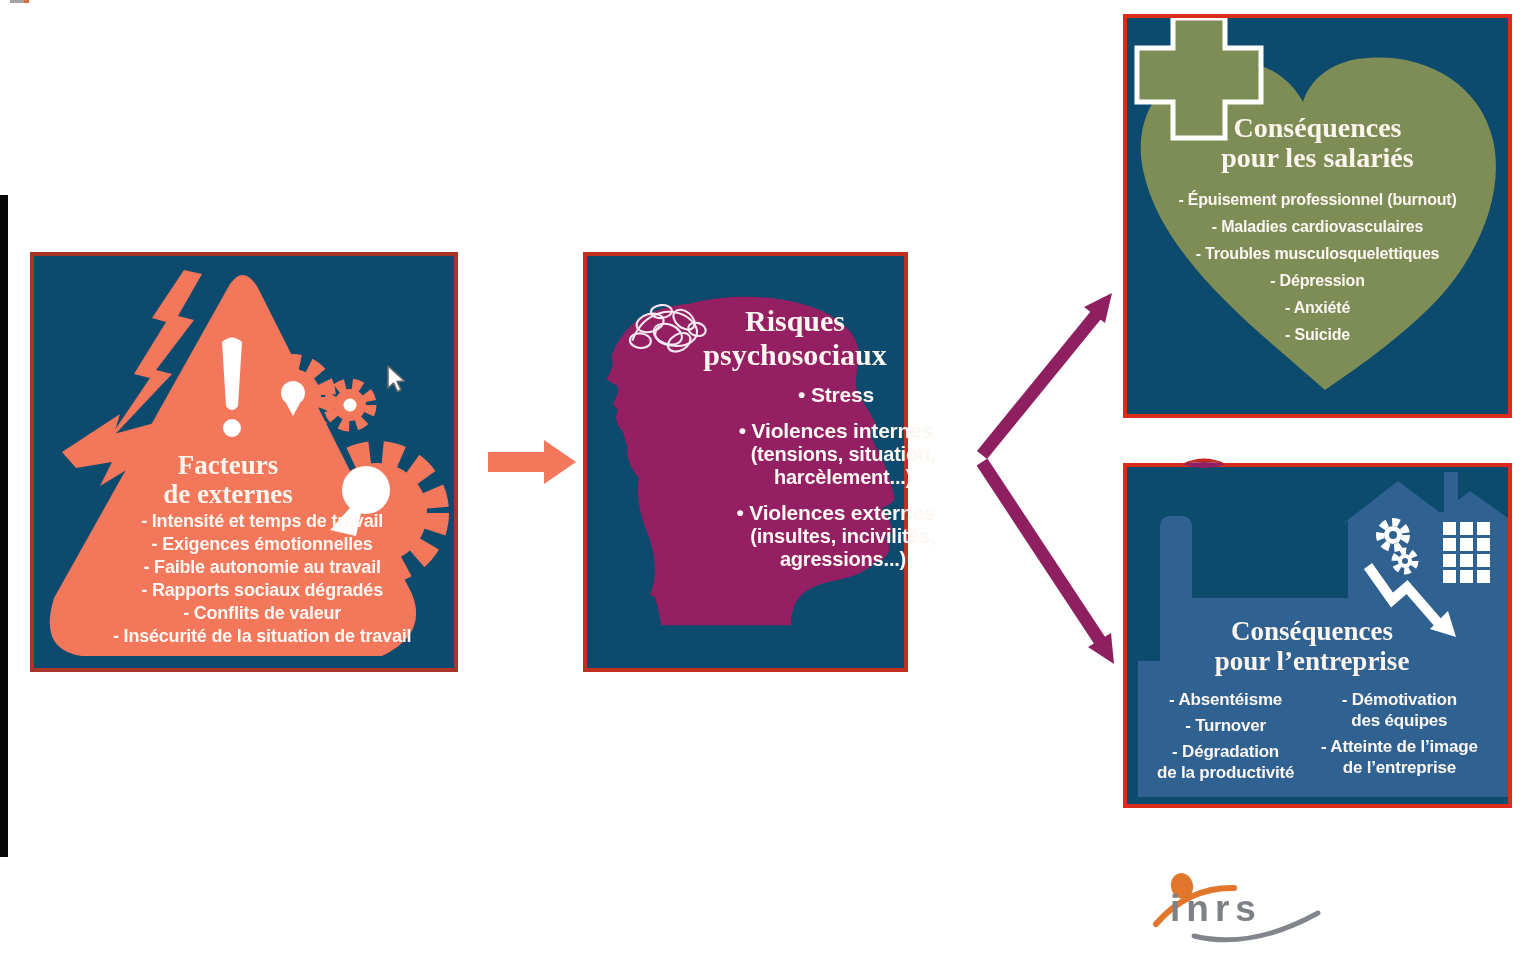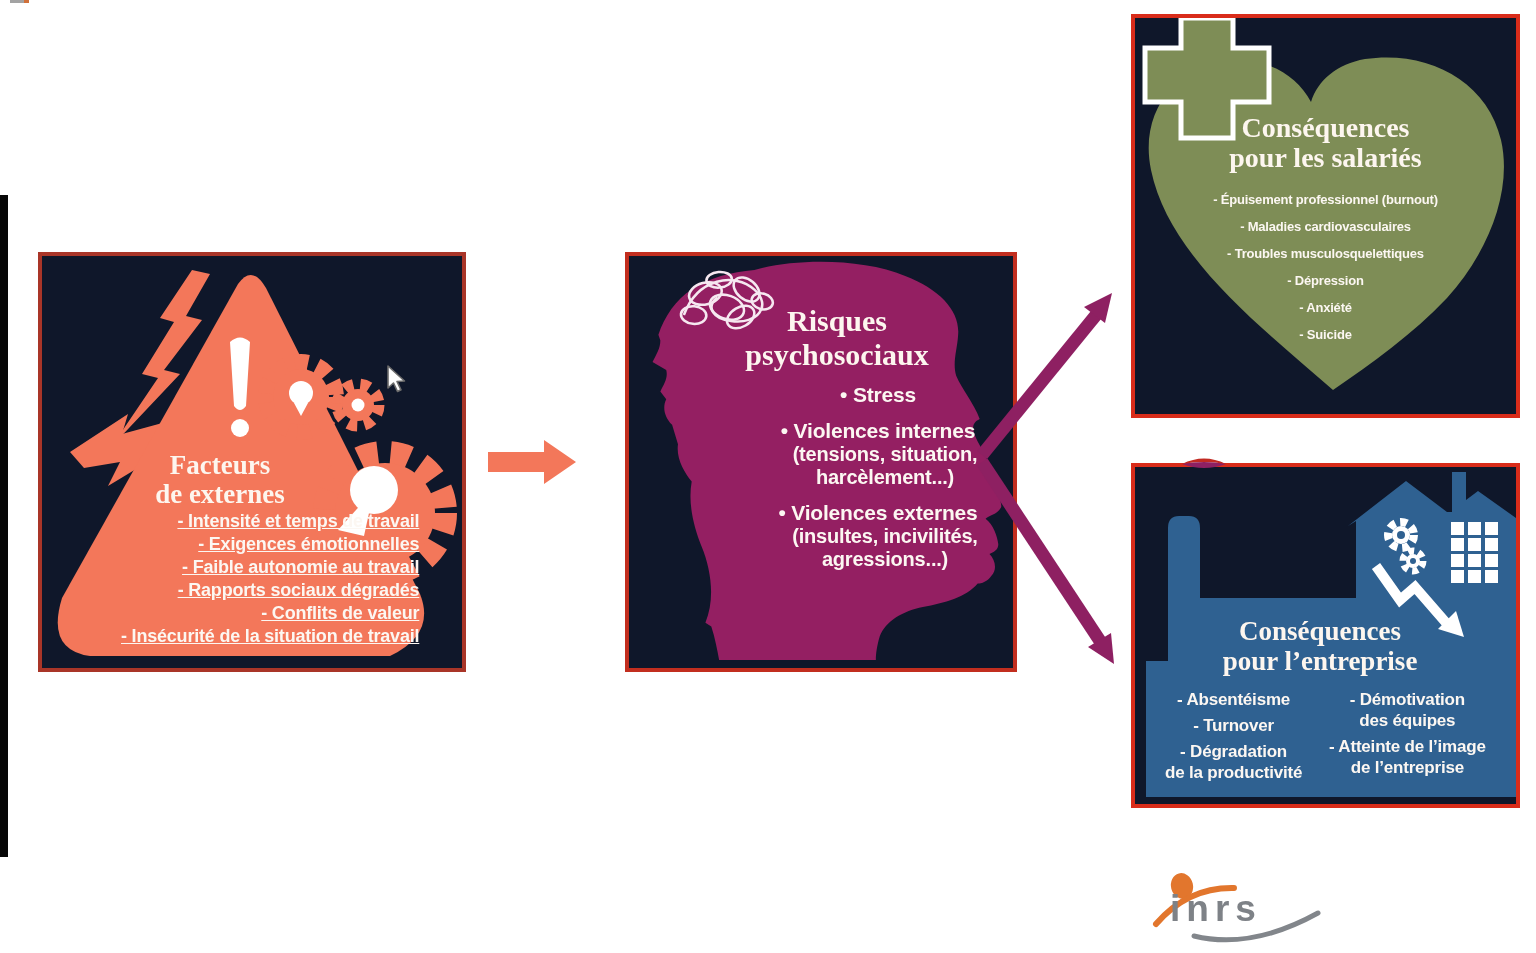--- a/index.html
+++ b/index.html
@@ -3,42 +3,42 @@
 <meta charset="utf-8">
 <style>
   * { margin:0; padding:0; box-sizing:border-box; }
   html,body { background:#ffffff; }
   .canvas {
     position:relative; width:1536px; height:953px; background:#ffffff;
     overflow:hidden; font-family:"Liberation Sans", sans-serif;
   }
   .abs { position:absolute; }
   
-  .panel { position:absolute; background:#0f172a;margin-left:8px; }
+  .panel { position:absolute; background:#0c4a6e; }
   #box-factors  { left:30px;  top:252px; width:428px; height:420px; border:4px solid #a93528; }
-  #box-risks    { left:617px; top:252px; width:392px; height:420px; border:4px solid #c22e1f; }
+  #box-risks    { left:583px; top:252px; width:325px; height:420px; border:4px solid #c22e1f; }
   #box-employees{ left:1123px; top:14px;  width:389px; height:404px; border:4px solid #d92c1a; }
   #box-company  { left:1123px; top:463px; width:389px; height:345px; border:4px solid #d92c1a; }
   .panel svg.bg { position:absolute; left:0; top:0; width:100%; height:100%; }
   
   .stitle {
     position:absolute; font-family:"Liberation Serif", serif; font-weight:700;
     color:#fdf6ef; text-align:center;
   }
-  #factors-title   { left:18px;  top:195px; width:320px; font-size:27px; line-height:29px; }
+  #factors-title   { left:34px;  top:195px; width:320px; font-size:27px; line-height:29px; }
   #risks-title     { left:48px;  top:48px;  width:320px; font-size:30px; line-height:34px; }
   #employees-title { left:10px;  top:95px;  width:361px; font-size:28px; line-height:30px; }
   #company-title   { left:20px;  top:149px; width:330px; font-size:27px; line-height:30px; }
   .plist { position:absolute; color:#fcf7f2; font-weight:700; letter-spacing:-0.2px;text-align:center; }
-  #factors-list  { left:79px; top:254px; font-size:18px; line-height:23px; text-align:right;text-decoration:underline; }
+  #factors-list  { left:79px; top:254px; font-size:18px; line-height:23px; text-align:center; }
   #risks-list    { left:118px; top:127px; width:262px; }
   #risks-list .blabel  { font-size:21px; line-height:24px; }
   #risks-list .bdetail { font-size:20px; line-height:23px; padding-left:14px; white-space:pre-line; }
   #risks-list .bullet-item { margin-bottom:12px; }
-  #employees-list{ left:10px; top:168px; width:361px; font-size:13px; line-height:27px; text-align:center; }
+  #employees-list{ left:10px; top:168px; width:361px; font-size:16px; line-height:27px; text-align:center; }
   #company-col-left  { left:30px;  top:222px; font-size:17px; line-height:21px; }
   #company-col-right { left:194px; top:222px; font-size:17px; line-height:21px; }
   .c-item { white-space:pre-line; margin-bottom:5px; }
   
   #edge-bar   { left:0; top:195px; width:8px; height:662px; background:#070707; }
   #top-sliver { left:10px; top:0; width:19px; height:3px;
                 background:linear-gradient(to right,#a3a3a3 72%,#d0703a 72%); }
 </style>
 </head>
 <body>

